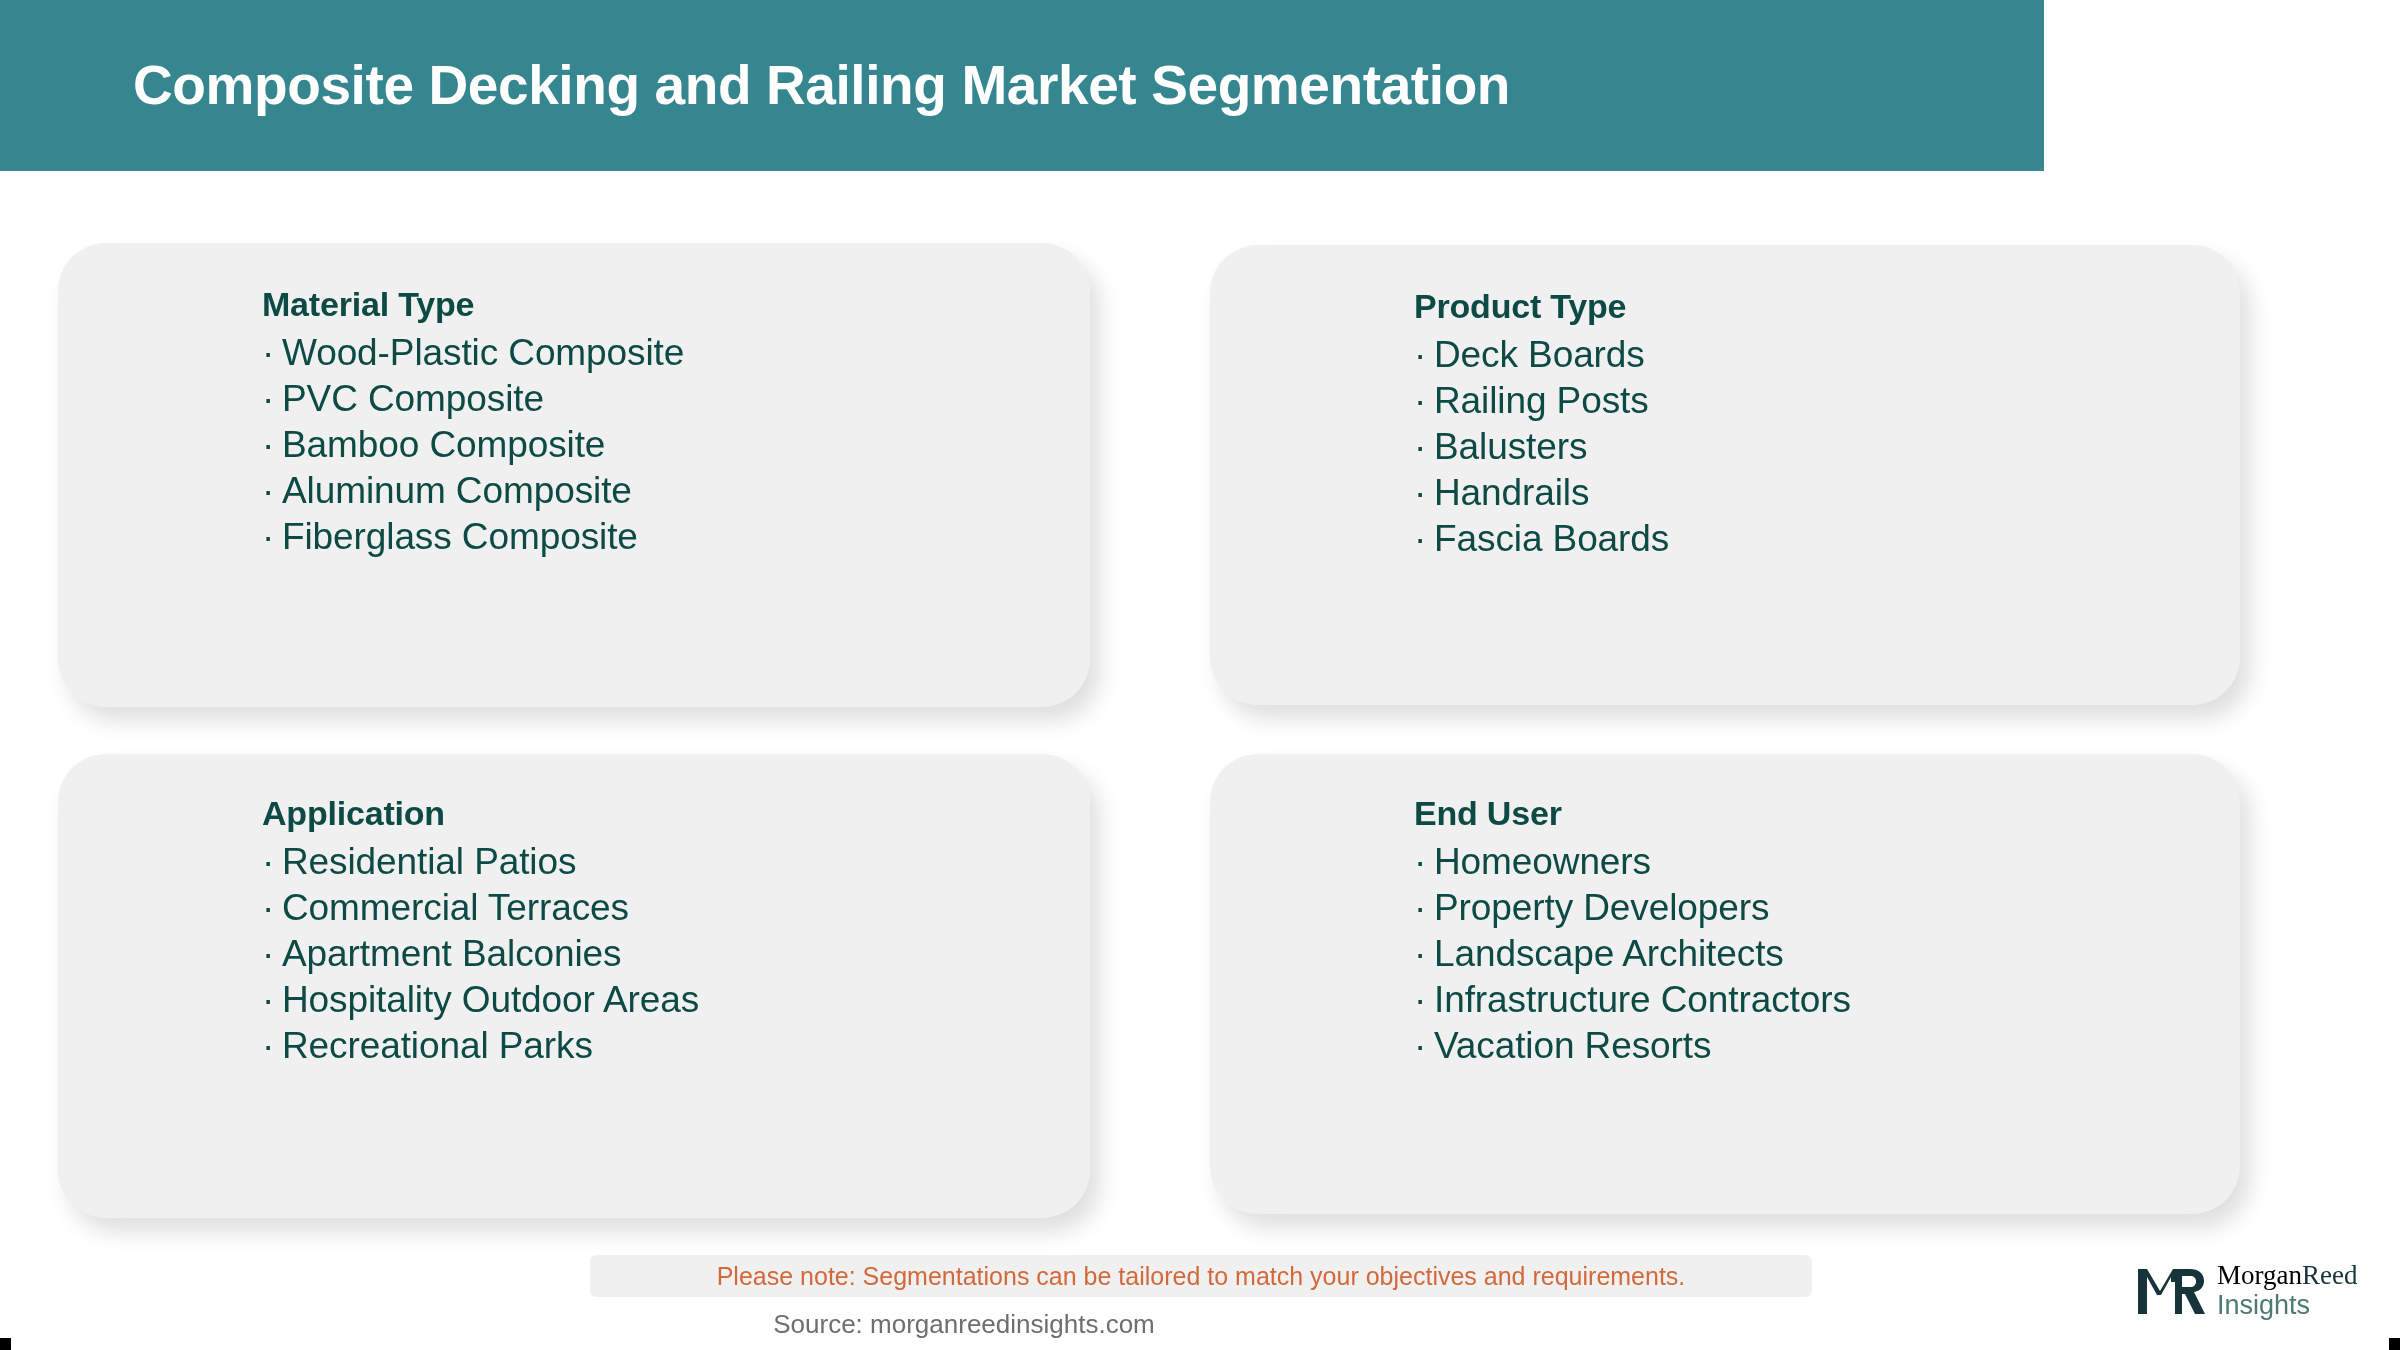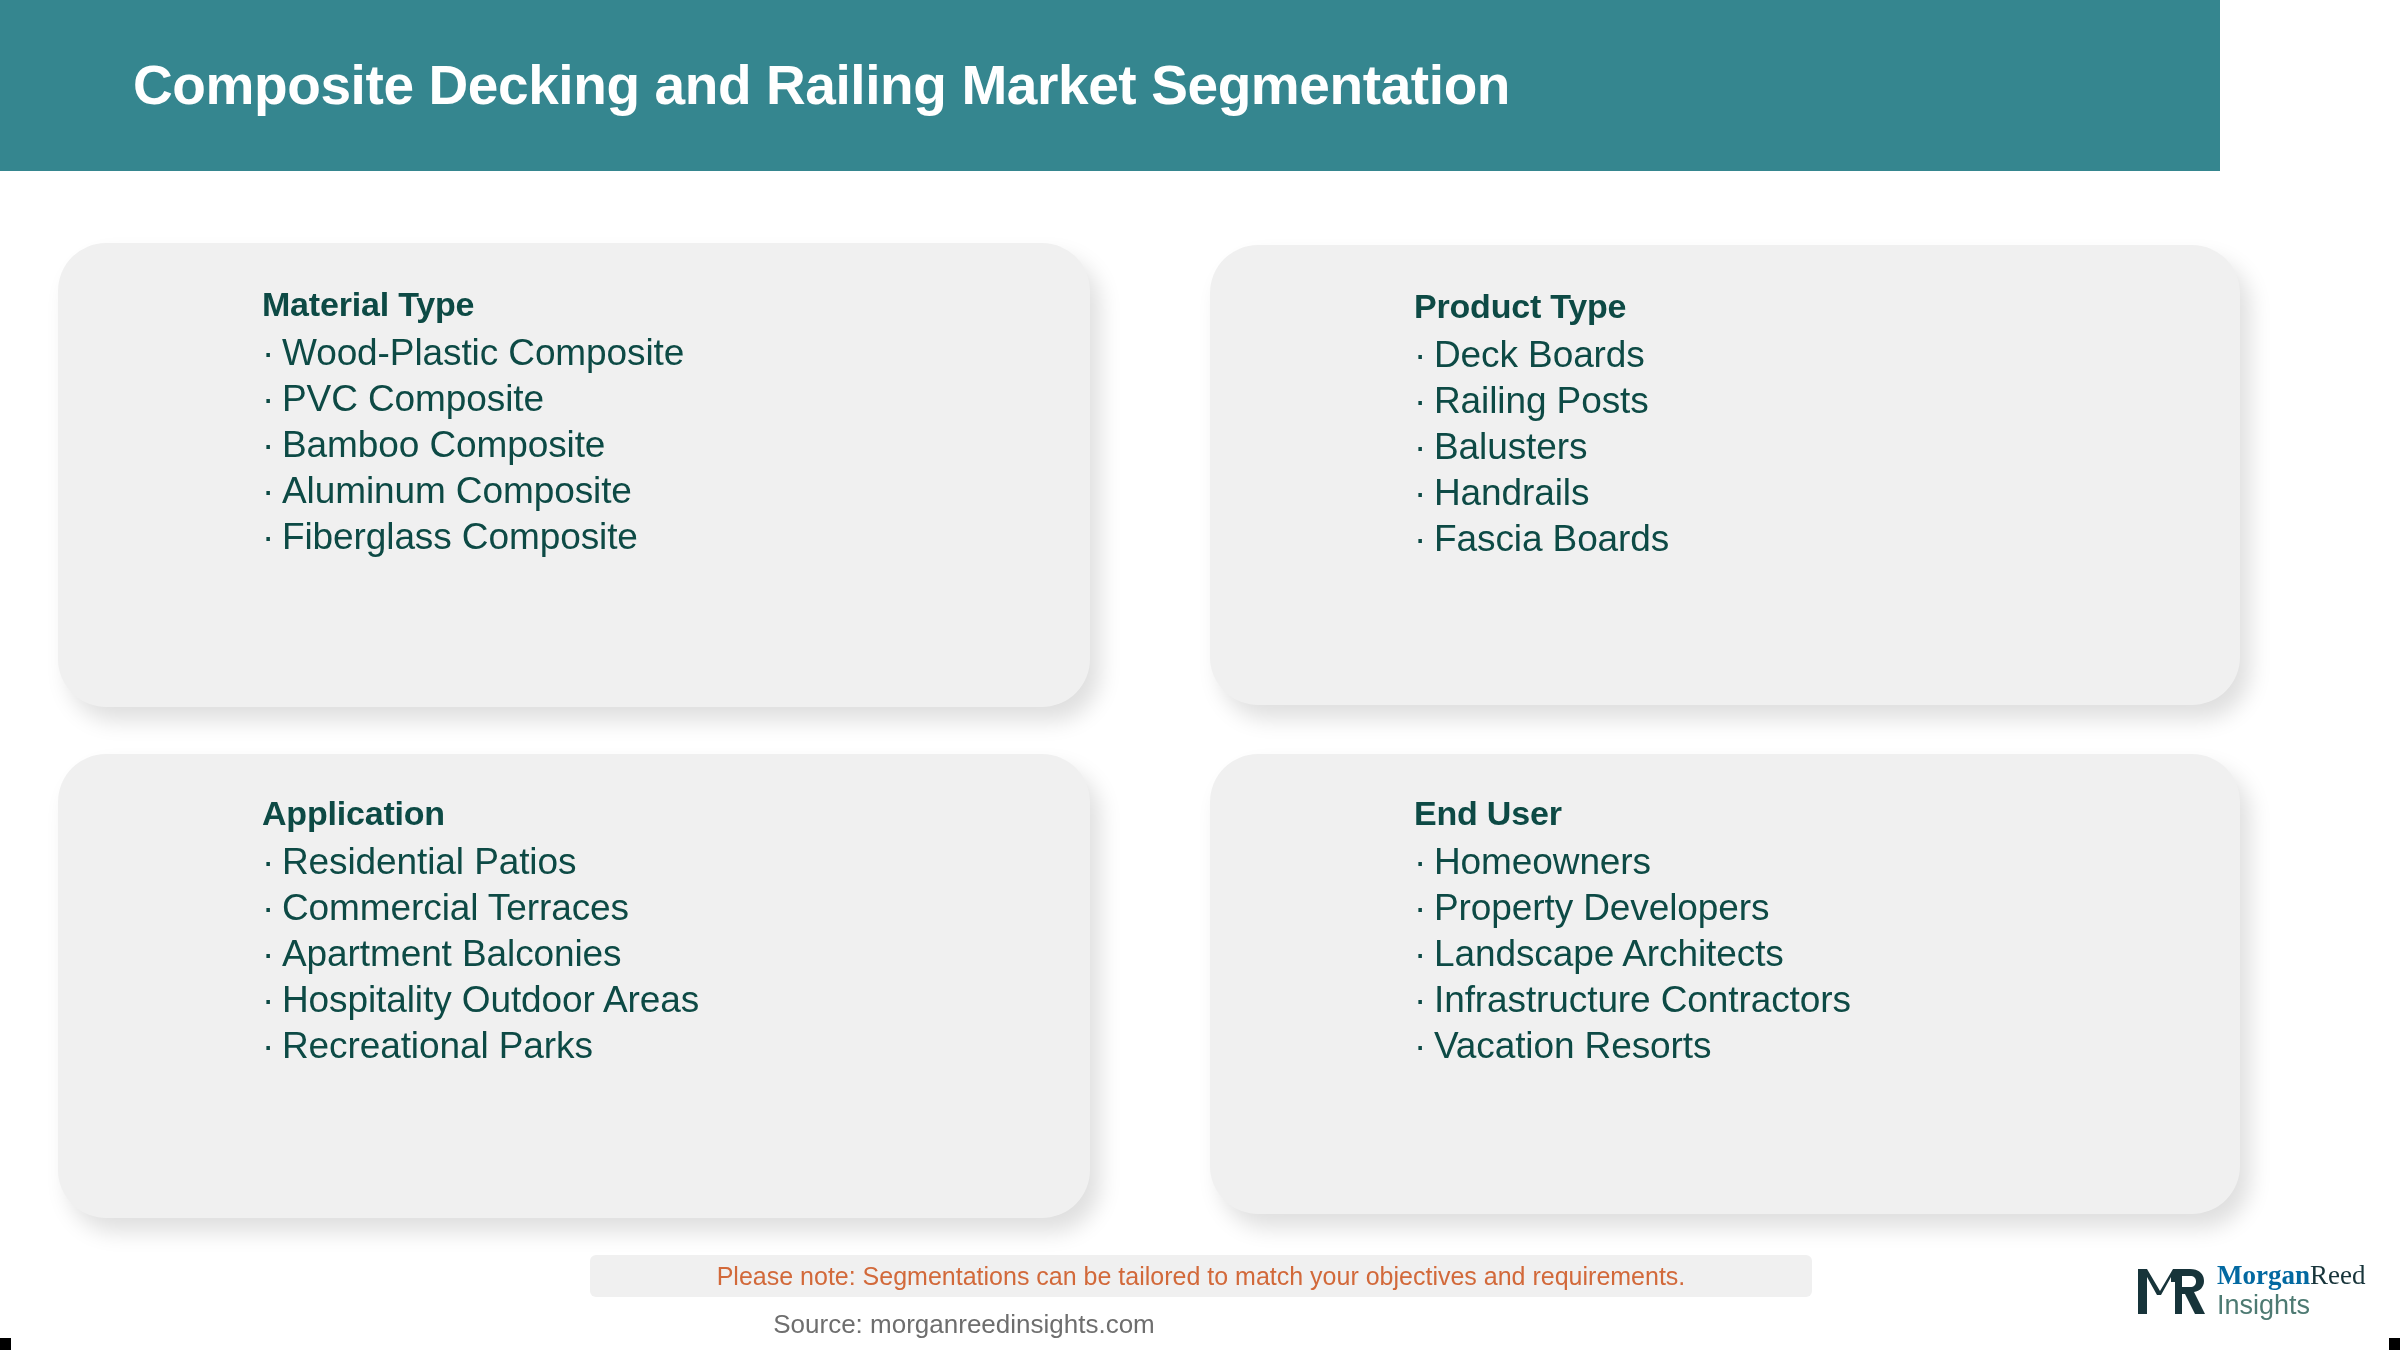--- a/index.html
+++ b/index.html
@@ -12,21 +12,21 @@
   #slide {
     position:relative;
     width:2400px; height:1350px;
     background:#ffffff;
   }
 
   
   #header {
     position:absolute;
     left:0; top:0;
-    width:2220px; height:171px;
+    width:2044px; height:171px;
     background:#35868f;
     display:flex;
     align-items:center;
   }
   #header-title {
     margin-left:133px;
     color:#ffffff;
     font-size:55px;
     font-weight:bold;
     letter-spacing:-0.4px;
@@ -129,21 +129,21 @@
     align-items:center;
     gap:10px;
   }
   #logo-mark { width:72px; height:52px; flex:0 0 auto; }
   #logo-words { display:flex; flex-direction:column; line-height:1.0; }
   .logo-line1 {
     font-family:"Liberation Serif", serif;
     font-size:27px;
     white-space:nowrap;
   }
-  .logo-morgan { color:#0369a1; font-weight:bold;margin-top:40px; }
+  .logo-morgan { color:#000000; font-weight:normal;margin-top:40px; }
   .logo-reed   { color:#17343a; font-weight:400; }
   .logo-line2 {
     font-family:Liberation Sans, sans-serif;
     font-size:27px;
     color:#4d7a72;
     font-weight:400;
     margin-top:3px;
   }
 
   

